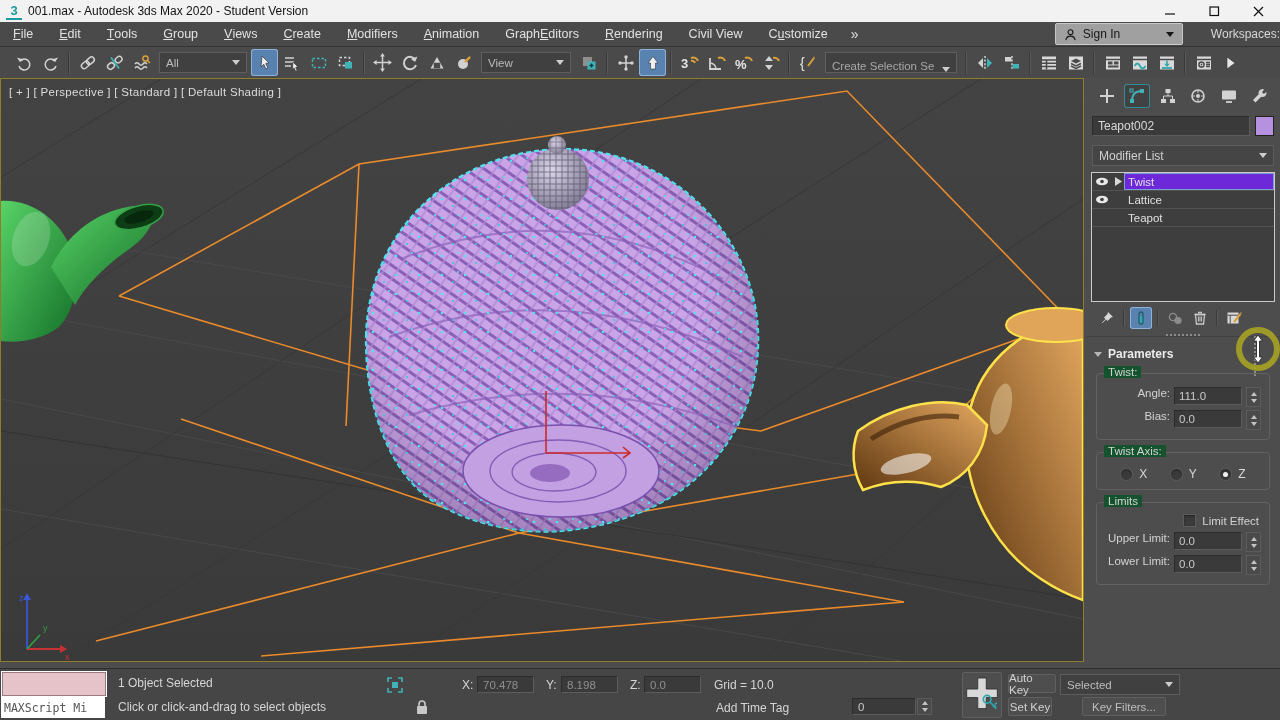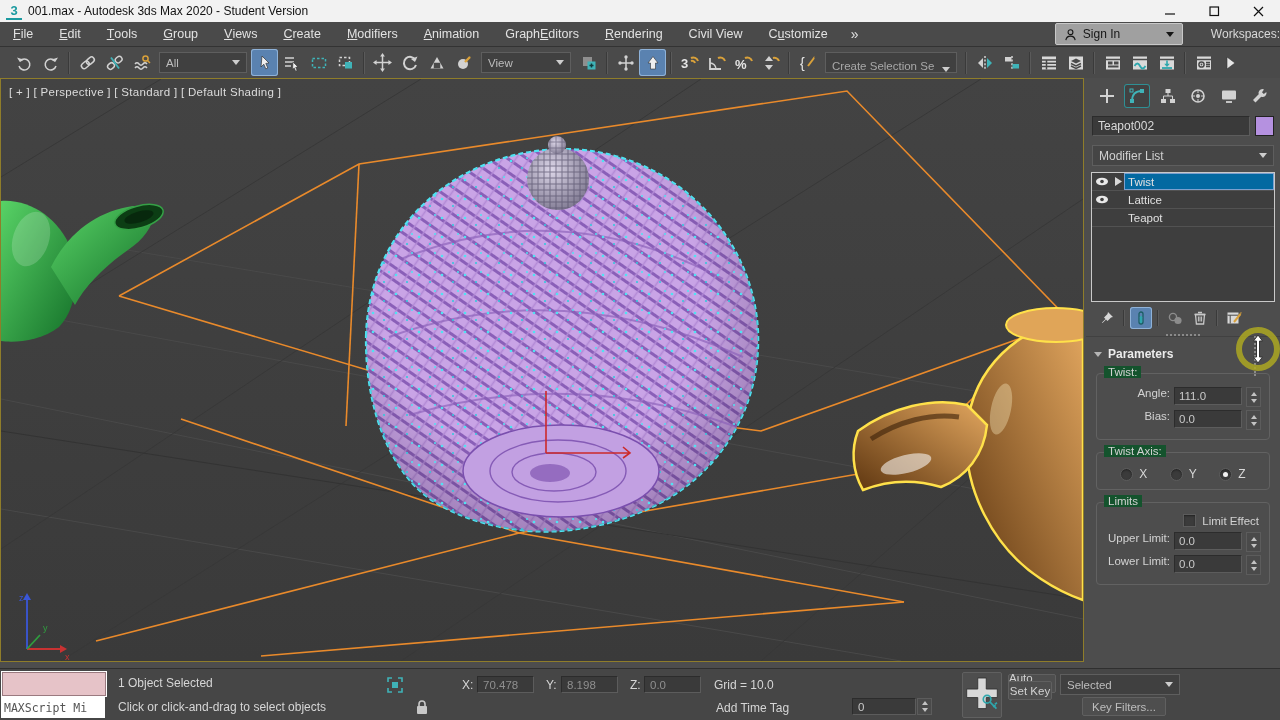--- a/index.html
+++ b/index.html
@@ -45,21 +45,21 @@
   .tab.active{background:#424242;box-shadow:inset 0 0 0 1px #2f8f94;}
   .namerow{display:flex;align-items:center;margin:4px 6px 0 6px;gap:5px;}
   .namefield{flex:1;height:18px;background:#3a3a3a;border:1px solid;border-color:#2c2c2c #5c5c5c #5c5c5c #2c2c2c;
              color:#d8d8d8;display:flex;align-items:center;padding:0 5px;}
   .swatch{width:17px;height:18px;background:#b591e0;border:1px solid #222;}
   .modlist{margin:9px 6px 0 6px;height:19px;background:#454545;border:1px solid #5e5e5e;color:#d0d0d0;
            display:flex;align-items:center;padding:0 6px;}
   .stackbox{margin:6px 5px 0 5px;height:128px;background:#3e3e3e;border:1px solid #c9c9c9;}
   .stackrow{height:17px;display:flex;align-items:center;border-bottom:1px solid #525252;color:#e0e0e0;font-size:11.5px;}
   .stackrow .lbl{padding-left:4px;}
-  .stackrow.sel .lbl{background:#0369a1;flex:1;height:17px;display:flex;align-items:center;box-shadow:inset 0 0 0 1px #7ba0cf;}
+  .stackrow.sel .lbl{background:#6d28d9;flex:1;height:17px;display:flex;align-items:center;box-shadow:inset 0 0 0 1px #7ba0cf;}
   .eye{width:20px;display:flex;justify-content:center;flex:none;}
   .exp{width:12px;display:flex;justify-content:center;flex:none;}
   .indent{width:32px;flex:none;}
   .stackbtns{display:flex;align-items:center;gap:3px;padding:5px 6px 0 10px;}
   .sb{width:22px;height:22px;display:flex;align-items:center;justify-content:center;border-radius:3px;}
   .sb.active{background:#5a82b0;box-shadow:inset 0 0 0 1px #8fb2d8;}
   .ssep{width:1px;height:16px;background:#3a3a3a;border-right:1px solid #5a5a5a;margin:0 2px;}
   .divider{margin-top:7px;border-top:1px solid #414141;position:relative;height:6px;}
   .divider .grip{position:absolute;left:50%;top:-3px;transform:translateX(-50%);width:34px;border-top:2px dotted #8a8a8a;}
   .rollout{display:flex;align-items:center;gap:6px;padding:4px 0 0 8px;}
@@ -753,21 +753,21 @@
         <svg width="34" height="38" viewBox="0 0 40 44">
           <path d="M15 2h10v13h13v10H25v13H15V25H2V15h13z" fill="#d8d8d8" stroke="#2e2e2e"></path>
           <circle cx="26" cy="27" r="4.5" fill="none" stroke="#2fa7ad" stroke-width="2"></circle>
           <path d="M29.5 30.5 37 38M33 36l3-2M35 33l2.6-1.8" stroke="#2fa7ad" stroke-width="2" fill="none"></path>
         </svg>
       </span>
 
     <span class="abs sbtn" style="left:1008px;top:5px;width:48px;height:19px;">
         <span>Auto Key</span>
       </span>
-    <span class="abs sbtn" style="left:1008px;top:12px;width:44px;height:19px;">
+    <span class="abs sbtn" style="left:1008px;top:28px;width:44px;height:19px;">
         <span>Set Key</span>
       </span>
     <div class="abs tdd" style="left:1060px;top:5px;width:106px;">
         <span>Selected</span>
         <i class="dd-arrow"></i>
       </div>
 
     <span class="abs sbtn" style="left:1082px;top:28px;width:84px;height:19px;color:#bdbdbd;">
         <span>Key Filters...</span>
       </span>

